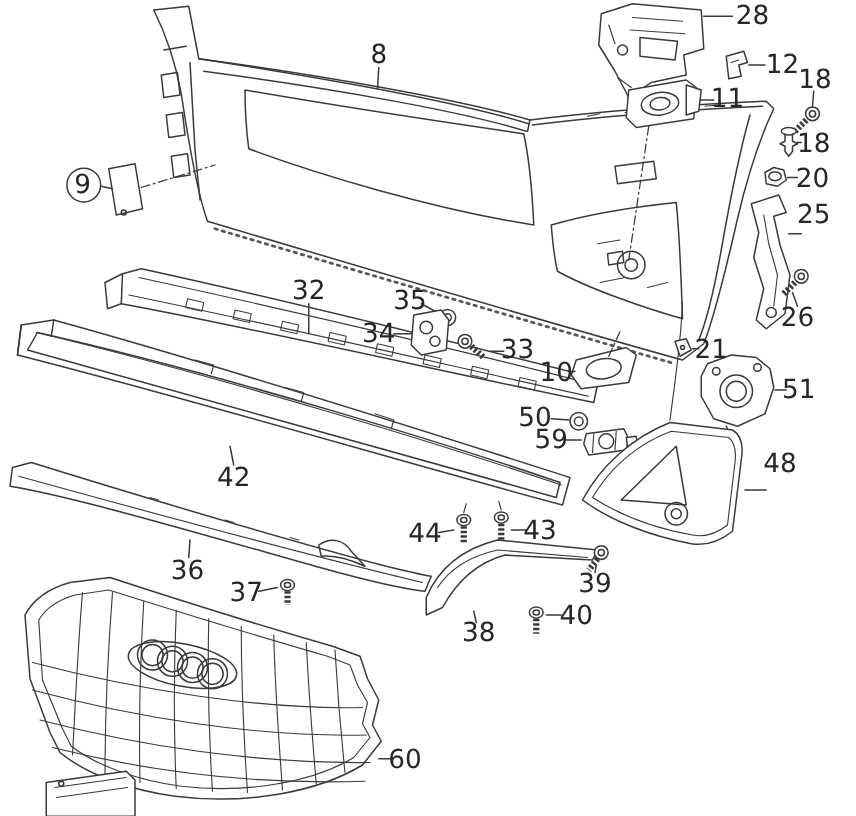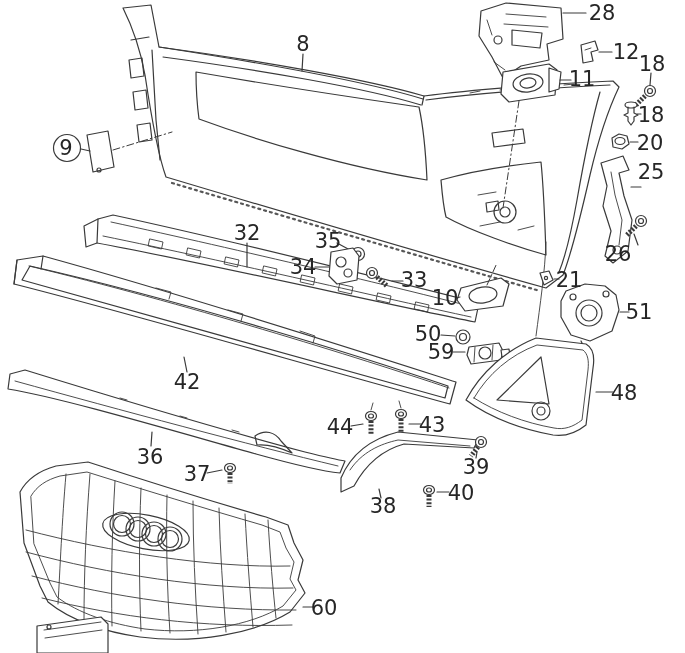--- a/index.html
+++ b/index.html
@@ -292,31 +292,31 @@
 
 <div class="lbl" style="left:303px;top:44px">8</div>
 <div class="lbl" style="left:66px;top:148px">9</div>
 <div class="lbl" style="left:602px;top:13px">28</div>
 <div class="lbl" style="left:626px;top:52px">12</div>
 <div class="lbl" style="left:652px;top:64px">18</div>
 <div class="lbl" style="left:582px;top:79px">11</div>
 <div class="lbl" style="left:651px;top:115px">18</div>
 <div class="lbl" style="left:650px;top:143px">20</div>
 <div class="lbl" style="left:651px;top:172px">25</div>
-<div class="lbl" style="left:618px;top:254px">26</div>
+<div class="lbl" style="left:638px;top:254px">26</div>
 <div class="lbl" style="left:569px;top:280px">21</div>
 <div class="lbl" style="left:247px;top:233px">32</div>
 <div class="lbl" style="left:328px;top:241px">35</div>
 <div class="lbl" style="left:303px;top:267px">34</div>
 <div class="lbl" style="left:414px;top:280px">33</div>
 <div class="lbl" style="left:445px;top:298px">10</div>
 <div class="lbl" style="left:639px;top:312px">51</div>
 <div class="lbl" style="left:428px;top:334px">50</div>
 <div class="lbl" style="left:441px;top:352px">59</div>
-<div class="lbl" style="left:624px;top:393px">48</div>
+<div class="lbl" style="left:624px;top:371px">48</div>
 <div class="lbl" style="left:187px;top:382px">42</div>
 <div class="lbl" style="left:340px;top:427px">44</div>
 <div class="lbl" style="left:432px;top:425px">43</div>
 <div class="lbl" style="left:150px;top:457px">36</div>
 <div class="lbl" style="left:197px;top:474px">37</div>
 <div class="lbl" style="left:476px;top:467px">39</div>
 <div class="lbl" style="left:461px;top:493px">40</div>
 <div class="lbl" style="left:383px;top:506px">38</div>
 <div class="lbl" style="left:324px;top:608px">60</div>
 

